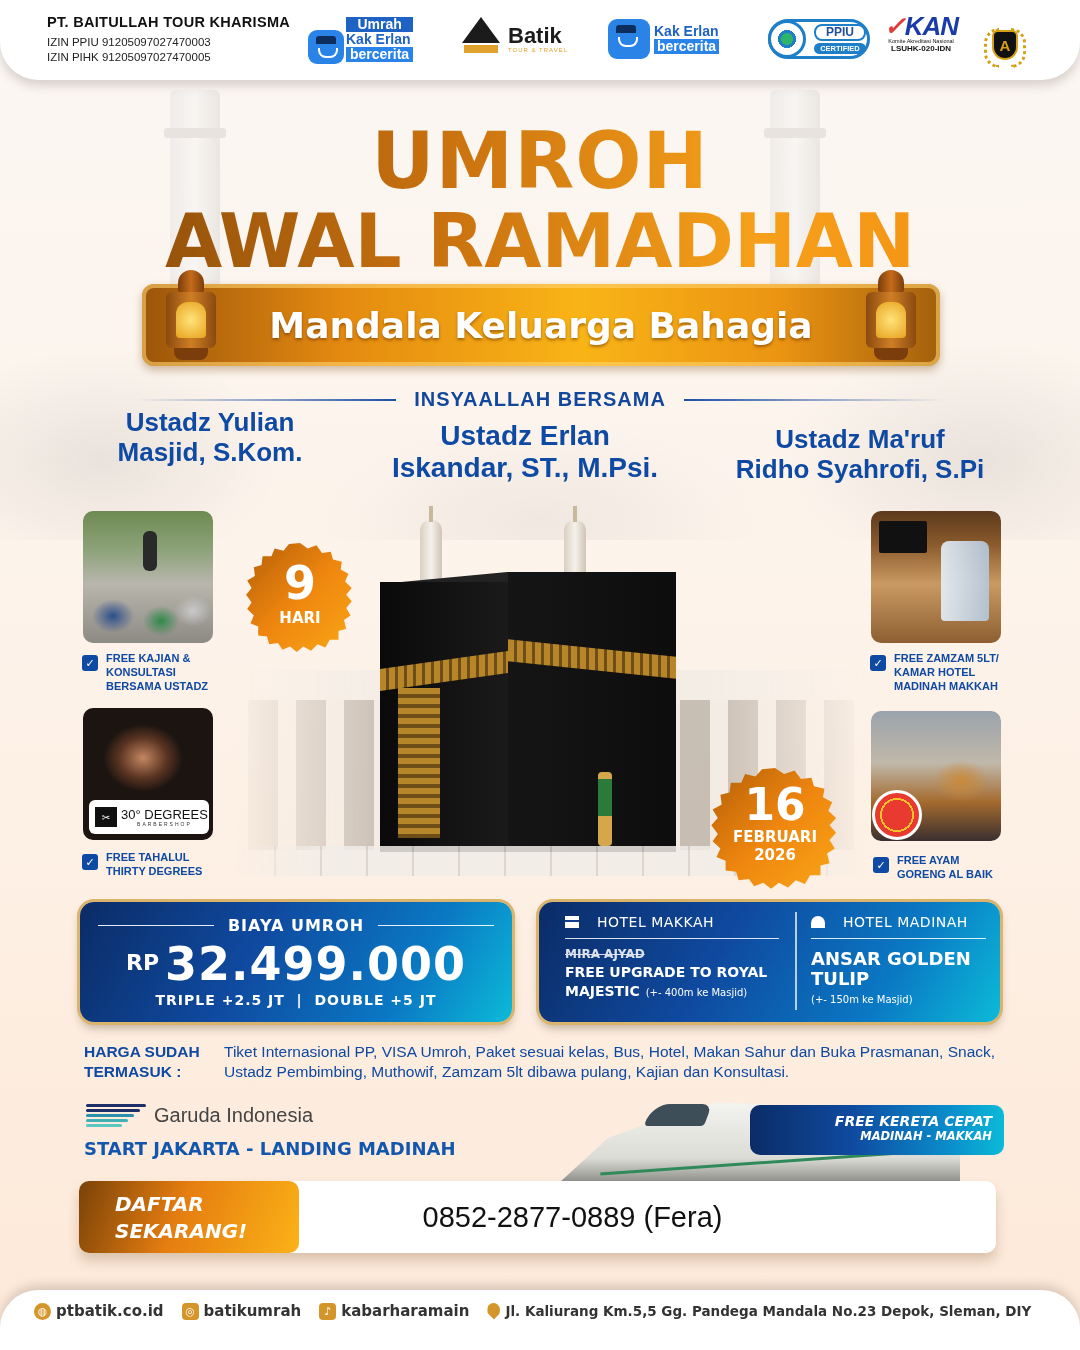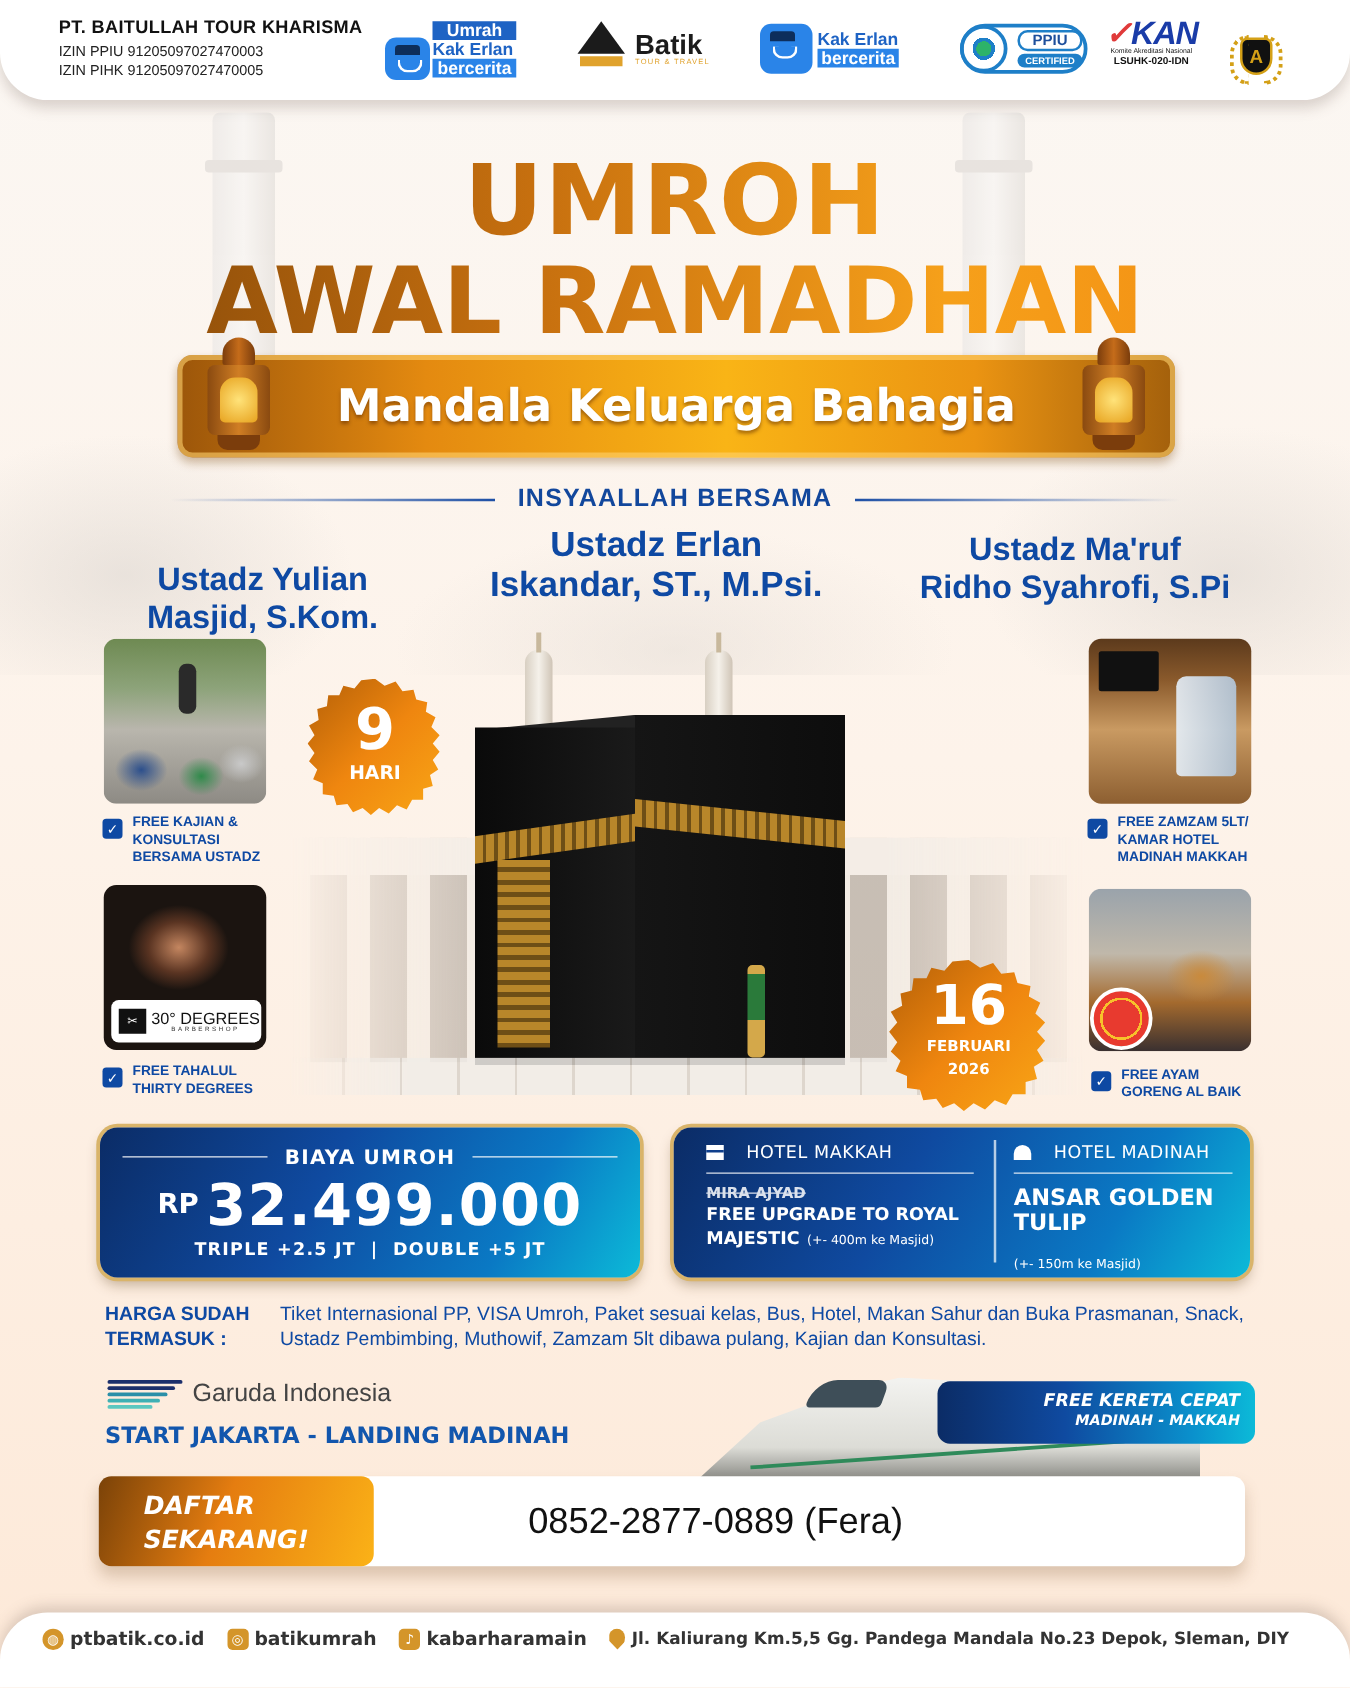--- a/index.html
+++ b/index.html
@@ -90,21 +90,21 @@
   .lantern .base { position:absolute; left:12px; top:78px; width:34px; height:12px; background:#7b3d0c; border-radius:0 0 8px 8px; }
   .lantern.l { left: 20px; } .lantern.r { right: 20px; }
 
   
   .bersama { position: absolute; left: 0; top: 388px; width: 1080px; display:flex; align-items:center; justify-content:center; gap: 18px; }
   .bersama .line { height: 2px; width: 260px; background: linear-gradient(90deg, rgba(13,71,161,0), #1d4fa5); }
   .bersama .line.r { background: linear-gradient(90deg, #1d4fa5, rgba(13,71,161,0)); }
   .bersama .txt { font-family:"Liberation Sans",sans-serif; font-weight:700; font-size:20px; color:#12479c; letter-spacing:1px; }
 
   .ustadz { position: absolute; text-align: center; font-family: "Liberation Sans", sans-serif; font-weight: 700; color: #0e49a3; font-size: 26px; line-height: 30px; }
-  .u1 { left: 60px; width: 300px; top: 448px; }
+  .u1 { left: 60px; width: 300px; top: 407px; }
   .u2 { left: 360px; width: 330px; top: 420px; font-size: 28px; line-height: 32px; }
   .u3 { left: 700px; width: 320px; top: 424px; }
 
   
   .photo { position: absolute; width: 130px; height: 132px; border-radius: 10px; overflow: hidden; }
   .p-kajian { left: 83px; top: 511px; background:
       radial-gradient(ellipse 30px 24px at 30px 105px, #2c4f8c, transparent 70%),
       radial-gradient(ellipse 26px 22px at 78px 110px, #2f8a4a, transparent 70%),
       radial-gradient(ellipse 26px 22px at 110px 100px, #c9c9c9, transparent 70%),
       linear-gradient(180deg, #6e8a52 0%, #8da37a 30%, #b9b6ad 55%, #8d8a84 100%); }
@@ -158,21 +158,21 @@
   
   .badge { position: absolute; color: #fff; text-align: center; font-family: "DejaVu Sans", sans-serif; font-weight: 700;
     background: linear-gradient(135deg, #b35f07 0%, #ef860f 50%, #f9a716 100%);
     clip-path: polygon(50% 0%,57% 5%,65% 2%,70% 9%,78% 8%,80% 15%,88% 17%,87% 24%,94% 28%,91% 35%,97% 41%,92% 47%,97% 53%,92% 59%,96% 66%,90% 70%,92% 78%,85% 80%,85% 88%,77% 88%,73% 95%,66% 92%,60% 98%,53% 94%,47% 99%,41% 94%,34% 97%,30% 91%,22% 92%,20% 85%,12% 84%,12% 76%,5% 73%,8% 66%,2% 60%,6% 54%,1% 47%,6% 41%,2% 34%,9% 30%,8% 22%,15% 20%,16% 12%,24% 12%,27% 5%,35% 7%,40% 1%);
   }
   .b-hari { left: 245px; top: 543px; width: 110px; height: 110px; }
   .b-hari .n { font-size: 46px; line-height: 52px; margin-top: 14px; }
   .b-hari .l { font-size: 15px; line-height: 18px; }
   .b-date { left: 710px; top: 768px; width: 130px; height: 122px; }
   .b-date .n { font-size: 44px; line-height: 46px; margin-top: 14px; }
-  .b-date .l { font-size: 12px; line-height: 18px; }
+  .b-date .l { font-size: 15px; line-height: 18px; }
 
   
   .card {
     position: absolute; top: 902px; height: 120px; border-radius: 14px;
     background: linear-gradient(120deg, #0b2c66 0%, #0f4aa0 40%, #0a79c4 75%, #0cbad8 100%);
     box-shadow: 0 0 0 3px #d9b46a, 0 6px 10px rgba(90,60,20,0.35);
   }
   .price-card { left: 80px; width: 432px; }
   .hotel-card { left: 539px; width: 461px; }
   .pc-head { position:absolute; left:18px; right:18px; top:14px; display:flex; align-items:center; gap:14px; }
@@ -188,21 +188,21 @@
   .hc-col.r { left: 272px; width: 175px; }
   .hc-div { position:absolute; left:256px; top:10px; width:1.5px; height:98px; background:#fff; opacity:.7; }
   .hc-head { display:flex; align-items:center; gap:18px; padding-bottom:8px; border-bottom:1.5px solid rgba(255,255,255,.85); color:#fff; font-family:"DejaVu Sans",sans-serif; font-size:14px; letter-spacing:.5px; }
   .hc-head .ico { width: 14px; height: 12px; background:#fff; position:relative; }
   .hc-head .ico.kaaba::after { content:""; position:absolute; left:0; right:0; top:4px; height:2px; background:#0f3f8c; }
   .hc-head .ico.mosque { border-radius: 7px 7px 0 0; }
   .hc-strike { margin-top: 8px; color:#fff; font-family:"DejaVu Sans",sans-serif; font-weight:700; font-size:12px; text-decoration: line-through; opacity: .85; }
   .hc-name { color:#fff; font-family:"DejaVu Sans",sans-serif; font-weight:700; font-size:14px; line-height:19px; margin-top:2px; }
   .hc-name-big { color:#fff; font-family:"DejaVu Sans",sans-serif; font-weight:700; font-size:18px; line-height:20px; margin-top:10px; }
   .hc-dist { font-family:"DejaVu Sans",sans-serif; font-weight:400; font-size:10px; color:#fff; margin-left:6px; }
-  .hc-dist.block { display:block; margin-left:0; margin-top:17px; }
+  .hc-dist.block { display:block; margin-left:0; margin-top:5px; }
 
   
   .incl { position:absolute; left: 84px; top: 1042px; display:flex; gap: 16px; }
   .incl-label { font-family:"Liberation Sans",sans-serif; font-weight:700; font-size:15.5px; line-height:20px; color:#0e49a3; width: 124px; }
   .incl-text { font-family:"Liberation Sans",sans-serif; font-size:15.5px; line-height:20px; color:#0e49a3; width: 780px; }
 
   
   .garuda { position:absolute; left: 86px; top: 1102px; display:flex; align-items:center; gap: 6px; }
   .garuda .mark { width: 62px; height: 26px; position: relative; }
   .garuda .mark span { position:absolute; left:0; height:3px; border-radius:2px; }

